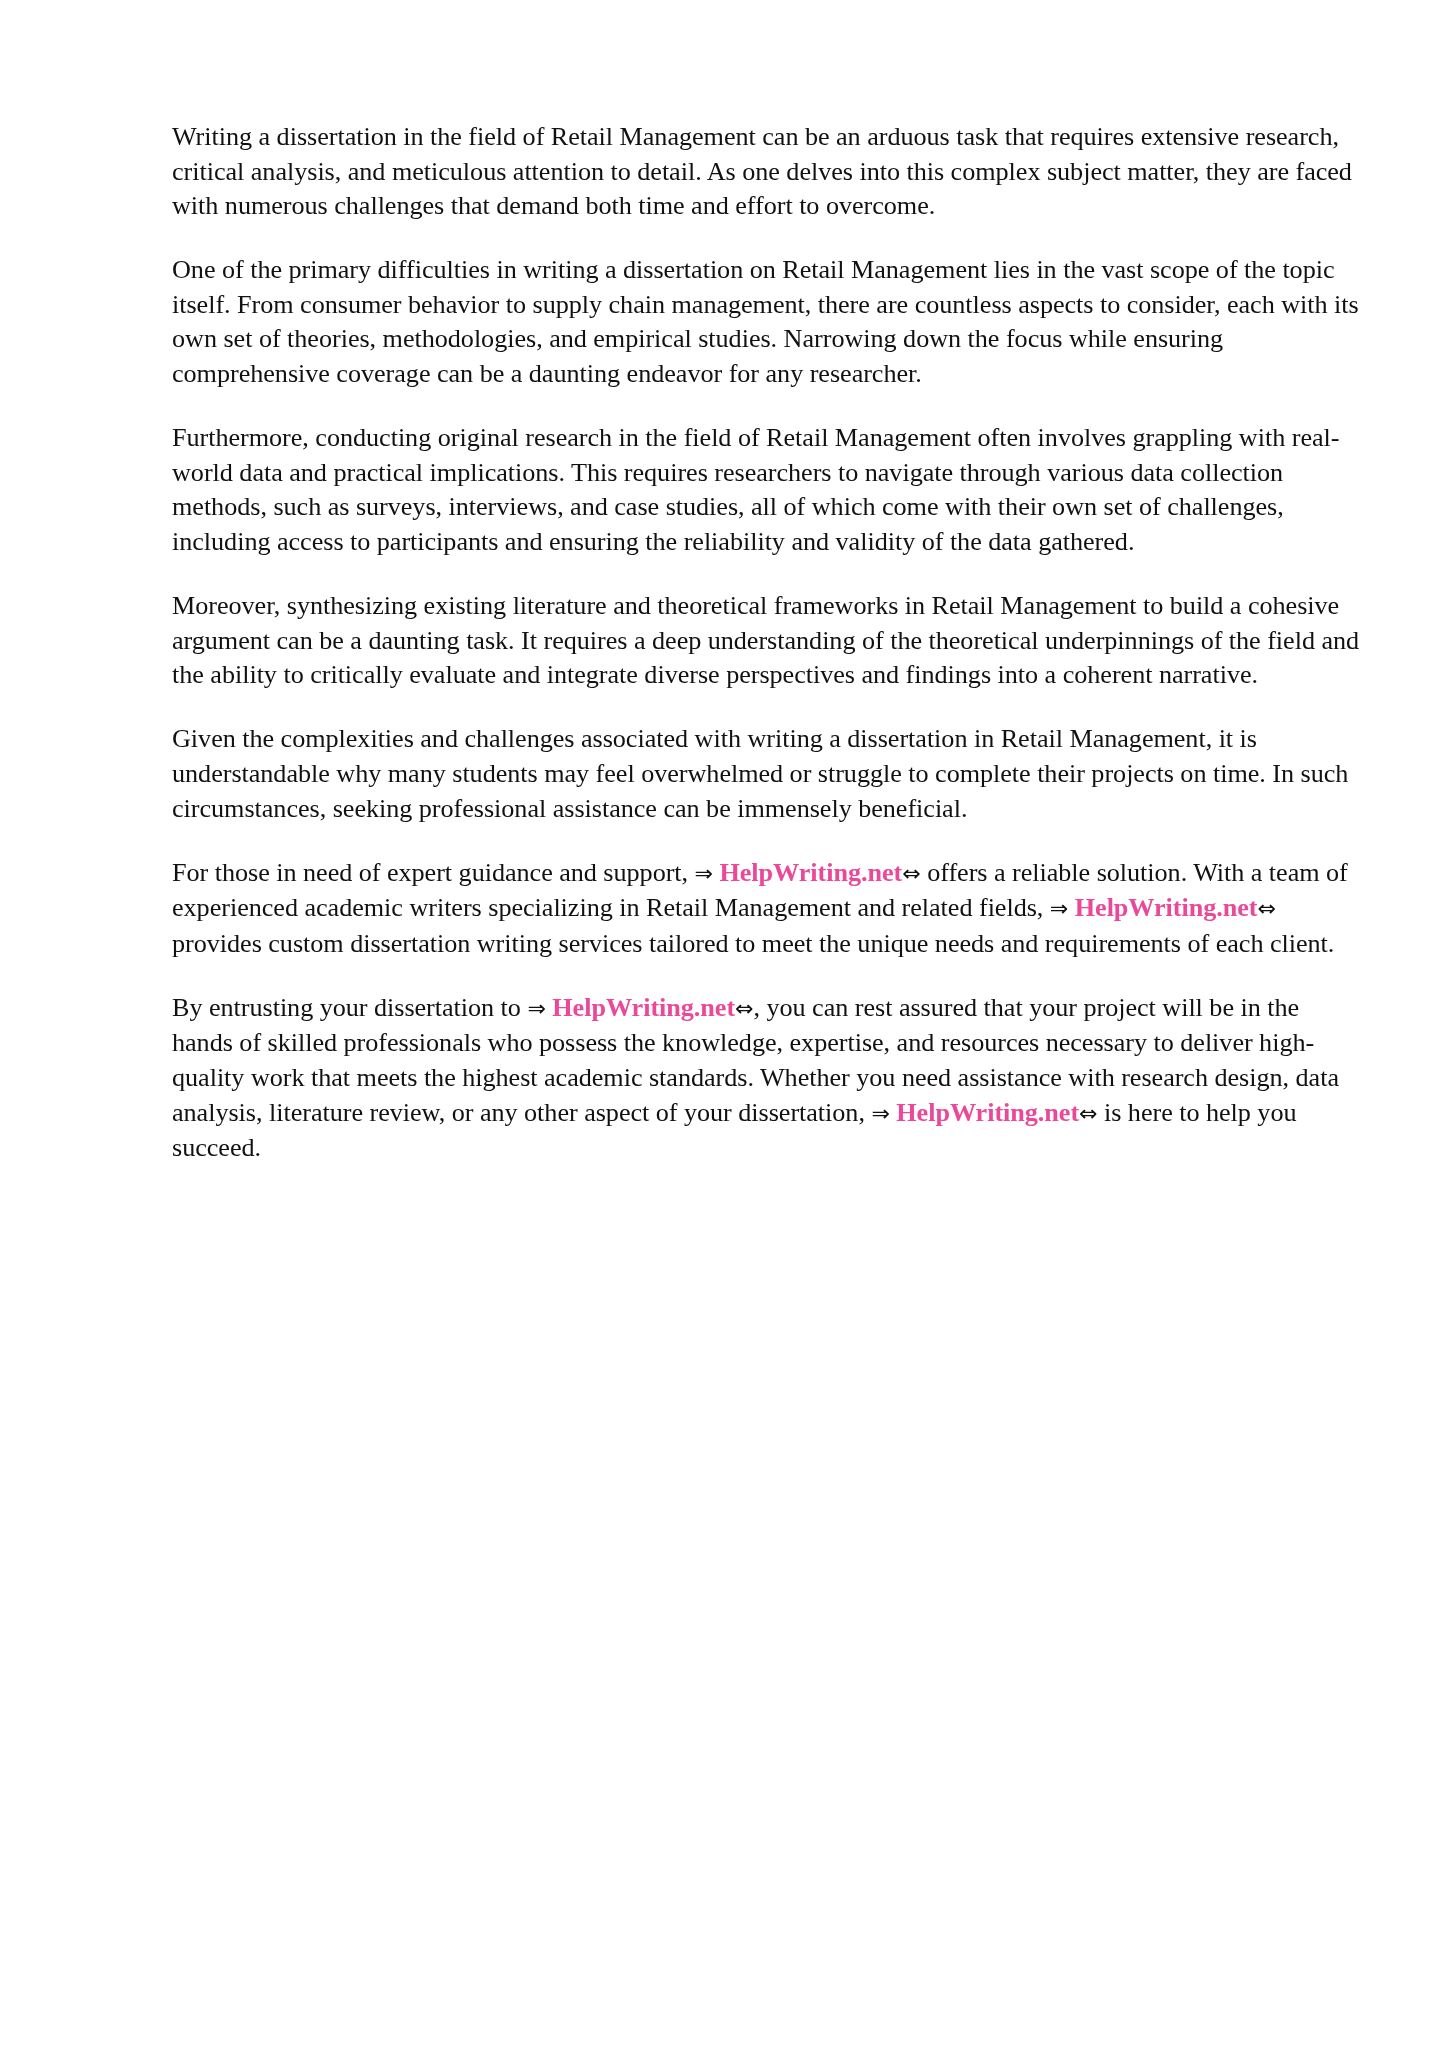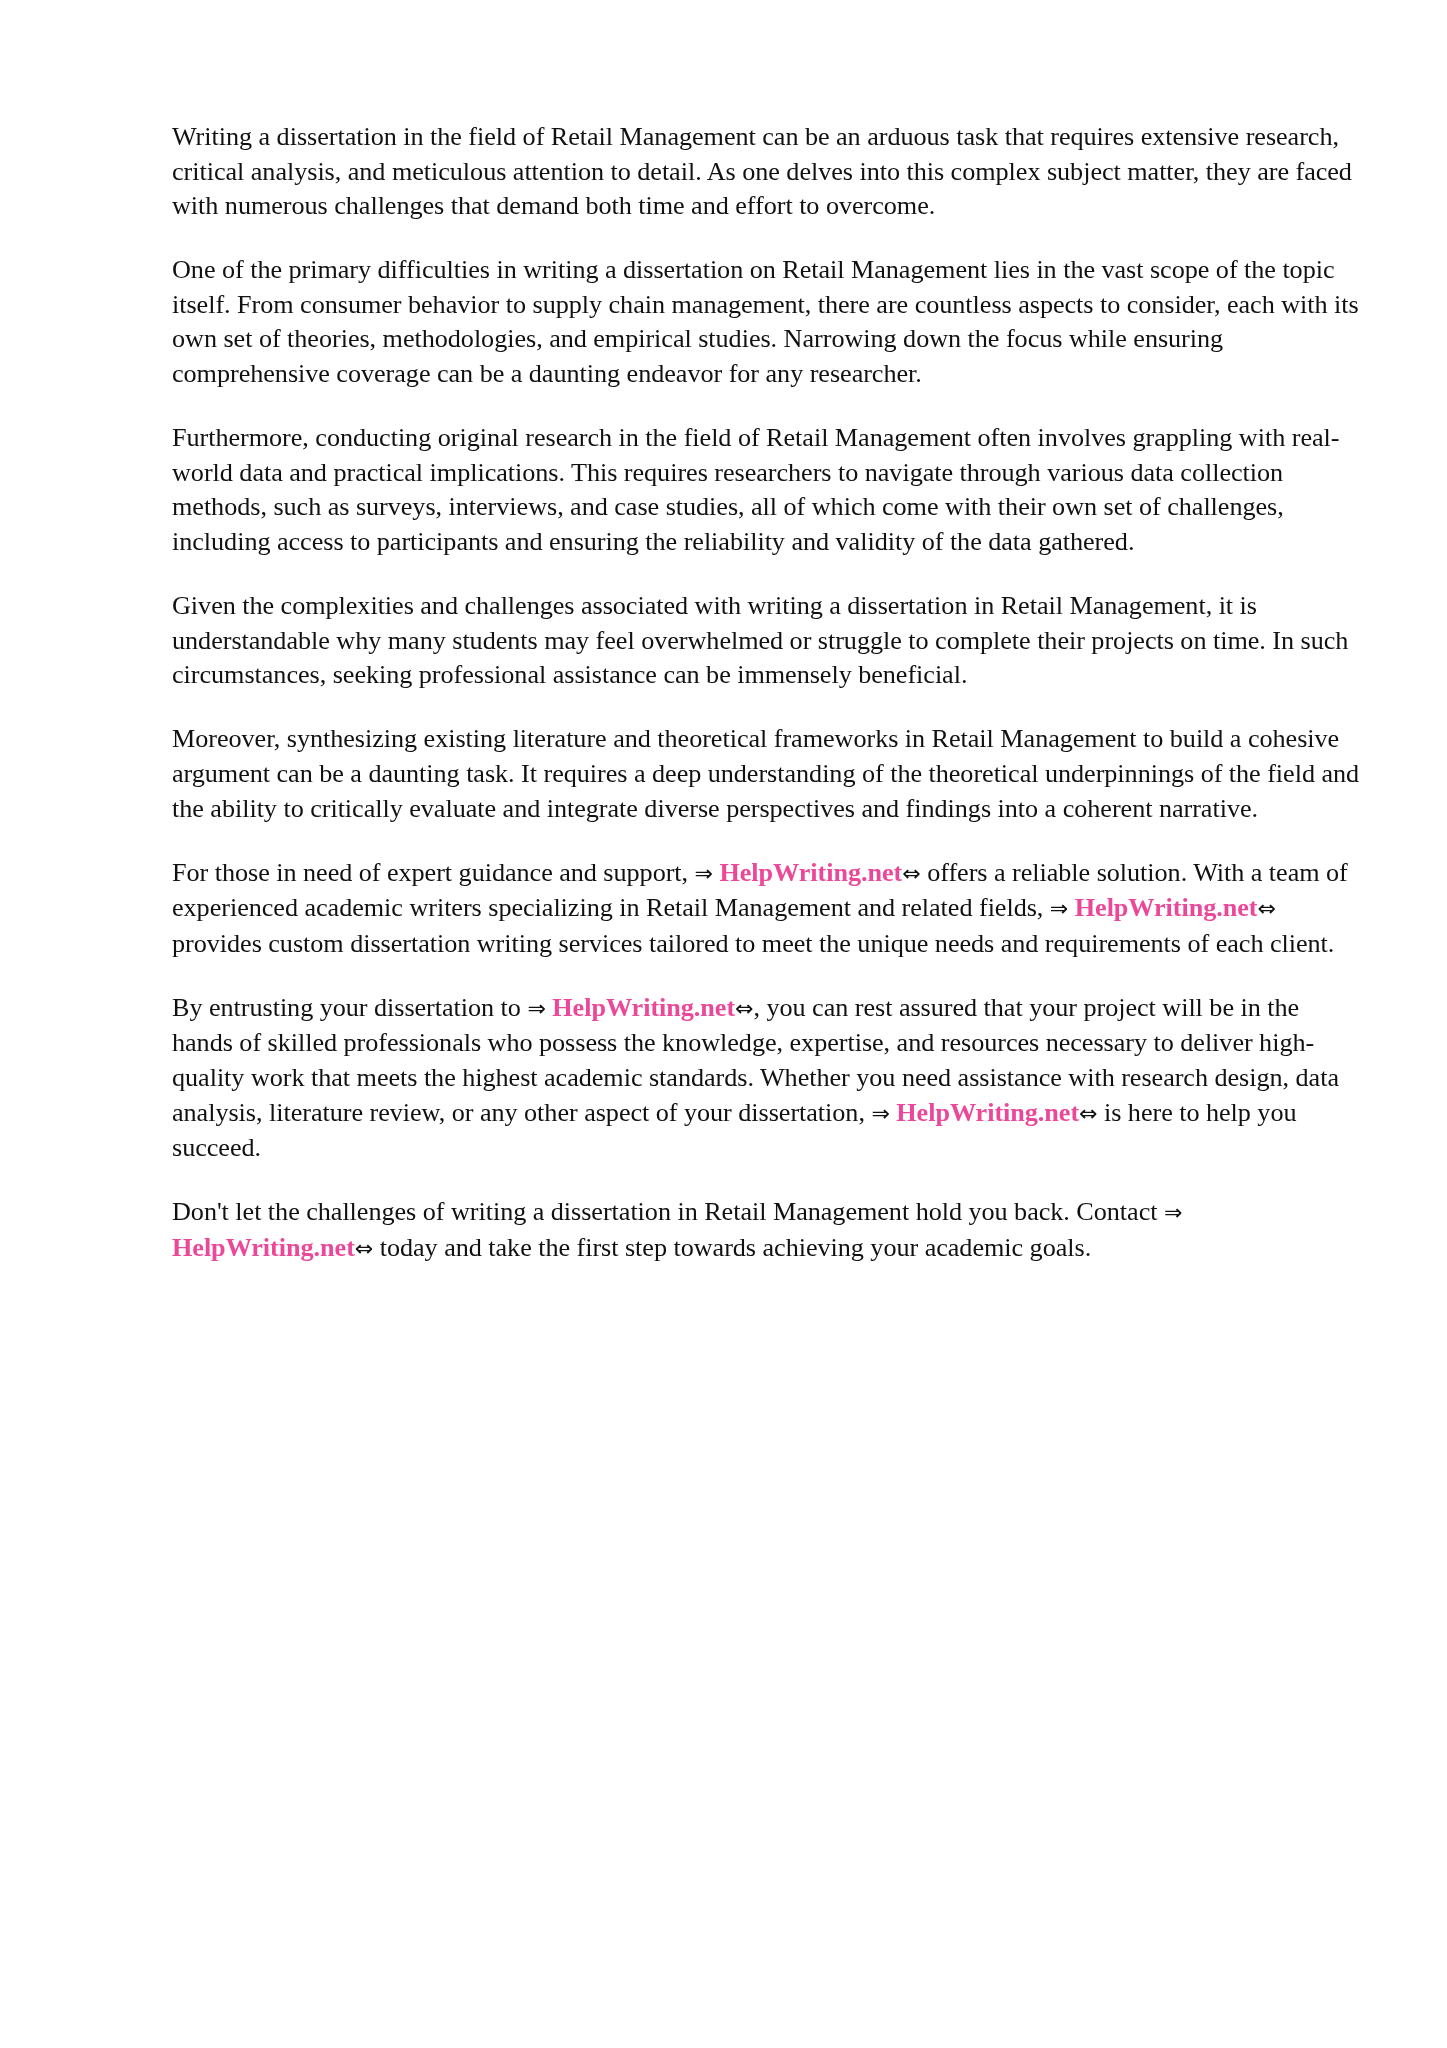--- a/index.html
+++ b/index.html
@@ -43,23 +43,22 @@
 <body>
 
 <div class="page">
 
   <p class="para">Writing a dissertation in the field of Retail Management can be an arduous task that requires extensive research, critical analysis, and meticulous attention to detail. As one delves into this complex subject matter, they are faced with numerous challenges that demand both time and effort to overcome.</p>
 
   <p class="para">One of the primary difficulties in writing a dissertation on Retail Management lies in the vast scope of the topic itself. From consumer behavior to supply chain management, there are countless aspects to consider, each with its own set of theories, methodologies, and empirical studies. Narrowing down the focus while ensuring comprehensive coverage can be a daunting endeavor for any researcher.</p>
 
   <p class="para">Furthermore, conducting original research in the field of Retail Management often involves grappling with real-world data and practical implications. This requires researchers to navigate through various data collection methods, such as surveys, interviews, and case studies, all of which come with their own set of challenges, including access to participants and ensuring the reliability and validity of the data gathered.</p>
 
+  <p class="para">Moreover, synthesizing existing literature and theoretical frameworks in Retail Management to build a cohesive argument can be a daunting task. It requires a deep understanding of the theoretical underpinnings of the field and the ability to critically evaluate and integrate diverse perspectives and findings into a coherent narrative.</p>
+
   <p class="para">Given the complexities and challenges associated with writing a dissertation in Retail Management, it is understandable why many students may feel overwhelmed or struggle to complete their projects on time. In such circumstances, seeking professional assistance can be immensely beneficial.</p>
-
-  <p class="para">Moreover, synthesizing existing literature and theoretical frameworks in Retail Management to build a cohesive argument can be a daunting task. It requires a deep understanding of the theoretical underpinnings of the field and the ability to critically evaluate and integrate diverse perspectives and findings into a coherent narrative.</p>
 
   <p class="para"><span>For those in need of expert guidance and support, </span><span class="arrow">⇒</span> <a class="link">HelpWriting.net</a><span class="arrow">⇔</span><span> offers a reliable solution. With a team of experienced academic writers specializing in Retail Management and related fields, </span><span class="arrow">⇒</span> <a class="link">HelpWriting.net</a><span class="arrow">⇔</span><span> provides custom dissertation writing services tailored to meet the unique needs and requirements of each client.</span></p>
 
   <p class="para"><span>By entrusting your dissertation to </span><span class="arrow">⇒</span> <a class="link">HelpWriting.net</a><span class="arrow">⇔</span><span>, you can rest assured that your project will be in the hands of skilled professionals who possess the knowledge, expertise, and resources necessary to deliver high-quality work that meets the highest academic standards. Whether you need assistance with research design, data analysis, literature review, or any other aspect of your dissertation, </span><span class="arrow">⇒</span> <a class="link">HelpWriting.net</a><span class="arrow">⇔</span><span> is here to help you succeed.</span></p>
 
-  <p class="para"><span>Don't let the challenges of writing a dissertation in Retail Management hold you back. Contact </span><span class="arrow">⇒</span> <a class="link">HelpWriting.net</a><span class="arrow">⇔</span><span> today and take the first step towards achieving your academic goals.</span></p>
 
 </div>
 
 </body></html>

